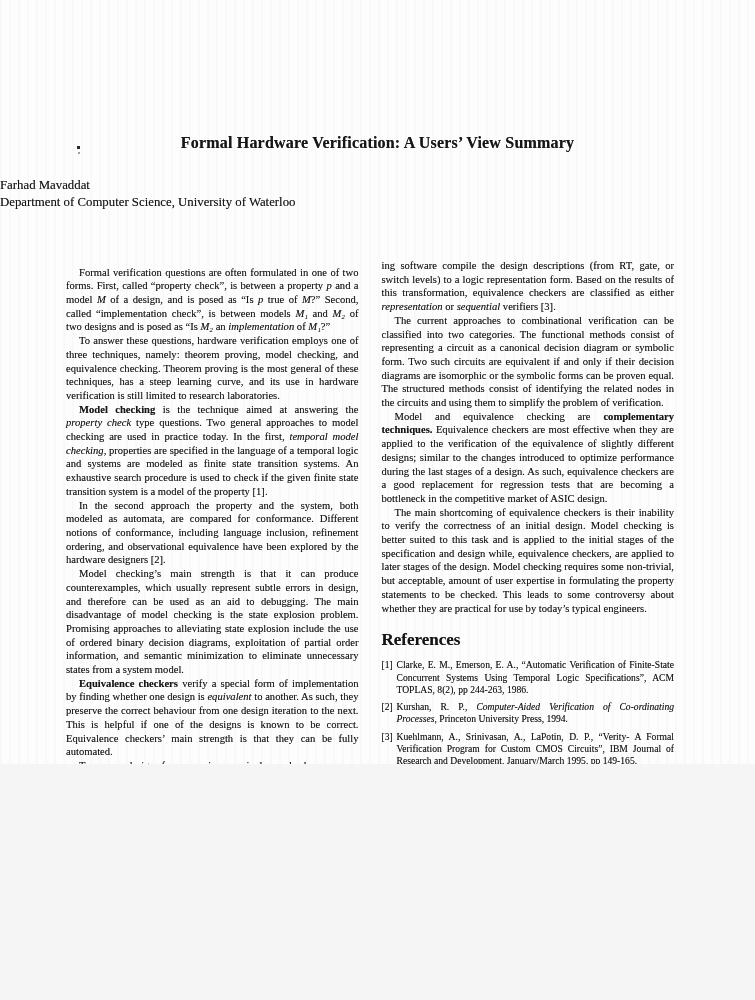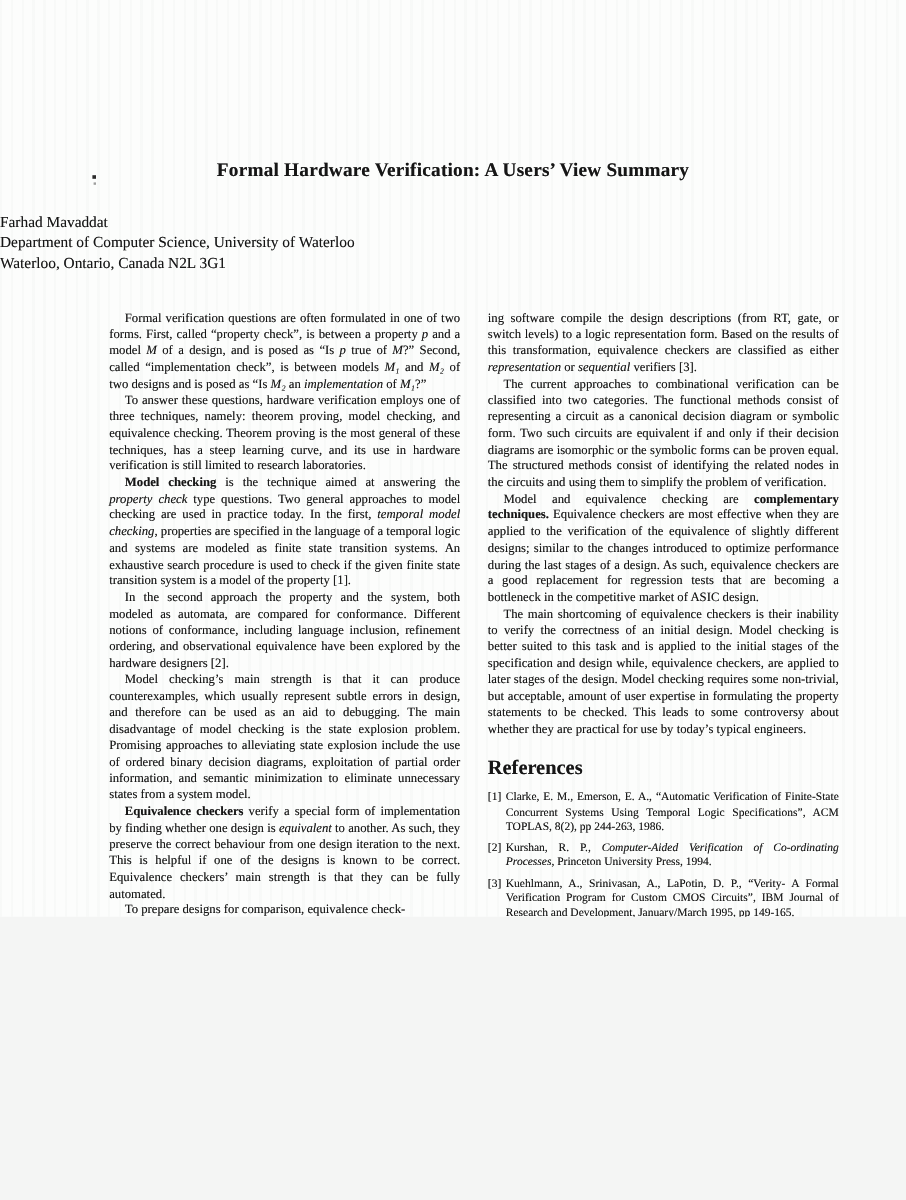--- a/index.html
+++ b/index.html
@@ -31,22 +31,22 @@
     letter-spacing:.2px;
     text-shadow:0 0 .5px rgba(0,0,0,.55);
   }
   .authors{
     position:absolute;top:177px;left:0;width:755px;
     text-align:left;
     font-size:12.8px;line-height:17px;
     text-shadow:0 0 .4px rgba(0,0,0,.45);
   }
   .columns{
-    position:absolute;top:259px;left:91px;width:608px;
-    display:flex;gap:23px;
+    position:absolute;top:259px;left:66px;width:608px;
+    display:flex;gap:23px;align-items:flex-end;
   }
   .col{flex:1 1 0;min-width:0;}
   .para{
     margin:0;
     font-size:10.6px;line-height:13.7px;
     text-align:justify;
     text-shadow:0 0 .4px rgba(0,0,0,.45);
   }
   .para.indent{text-indent:13px;}
   .bold{font-weight:bold;}
@@ -80,21 +80,20 @@
 </head>
 <body>
 
 <div class="page">
 
   <div class="title">Formal Hardware Verification: A Users’ View Summary</div>
 
   <div class="authors">
     <div>Farhad Mavaddat</div>
     <div>Department of Computer Science, University of Waterloo</div>
-    <div>Waterloo, Ontario, Canada N2L 3G1</div>
   </div>
 
   <div class="columns">
     <div class="col">
       <div>
           <div class="para indent"><span>Formal verification questions are often formulated in one of two forms. First, called “property check”, is between a property </span><span class="italic">p</span><span> and a model </span><span class="italic">M</span><span> of a design, and is posed as “Is </span><span class="italic">p</span><span> true of </span><span class="italic">M</span><span>?”  Second, called “implementation check”, is between models </span><span class="italic">M₁</span><span> and </span><span class="italic">M₂</span><span> of two designs and is posed as “Is </span><span class="italic">M₂</span><span> an </span><span class="italic">implementation</span><span> of </span><span class="italic">M₁</span><span>?”</span></div>
           <div class="para indent"><span>To answer these questions, hardware verification employs one of three techniques, namely: theorem proving, model checking, and equivalence checking. Theorem proving is the most general of these techniques, has a steep learning curve, and its use in hardware verification is still limited to research laboratories.</span></div>
           <div class="para indent"><span class="bold">Model checking</span><span> is the technique aimed at answering the </span><span class="italic">property check</span><span> type questions.  Two general approaches to model checking are used in practice today. In the first, </span><span class="italic">temporal model checking</span><span>, properties are specified in the language of a temporal logic and systems are modeled as finite state transition systems. An exhaustive search procedure is used to check if the given finite state transition system is a model of the property [1].</span></div>
           <div class="para indent"><span>In the second approach the property and the system, both modeled as automata, are compared for conformance. Different notions of conformance, including language inclusion, refinement ordering, and observational equivalence have been explored by the hardware designers [2].</span></div>
           <div class="para indent"><span>Model checking’s main strength is that it can produce counterexamples, which usually represent subtle errors in design, and therefore can be used as an aid to debugging. The main disadvantage of model checking is the state explosion problem. Promising approaches to alleviating state explosion include the use of ordered binary decision diagrams, exploitation of partial order information, and semantic minimization to eliminate unnecessary states from a system model.</span></div>

